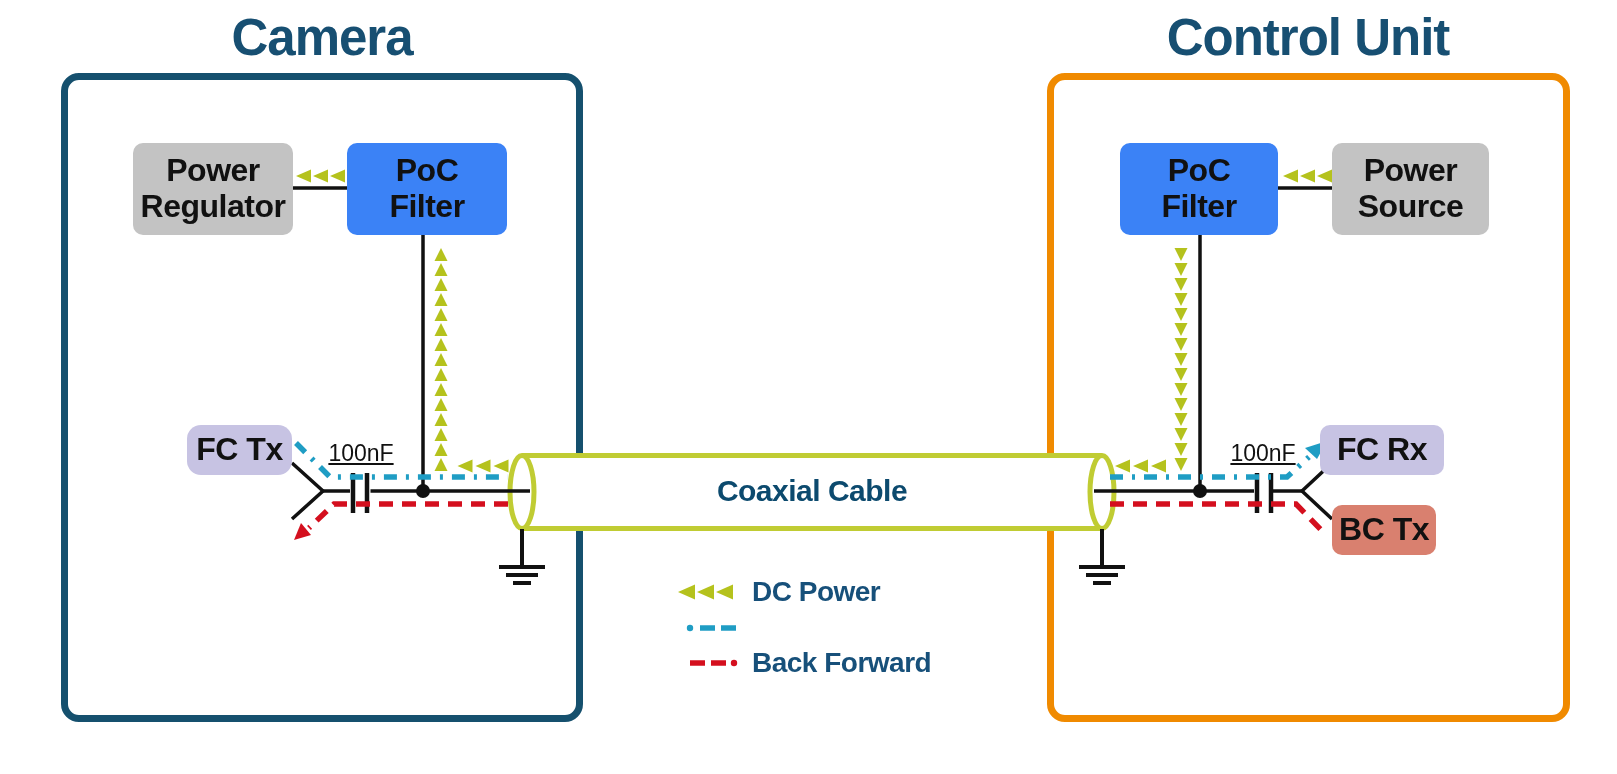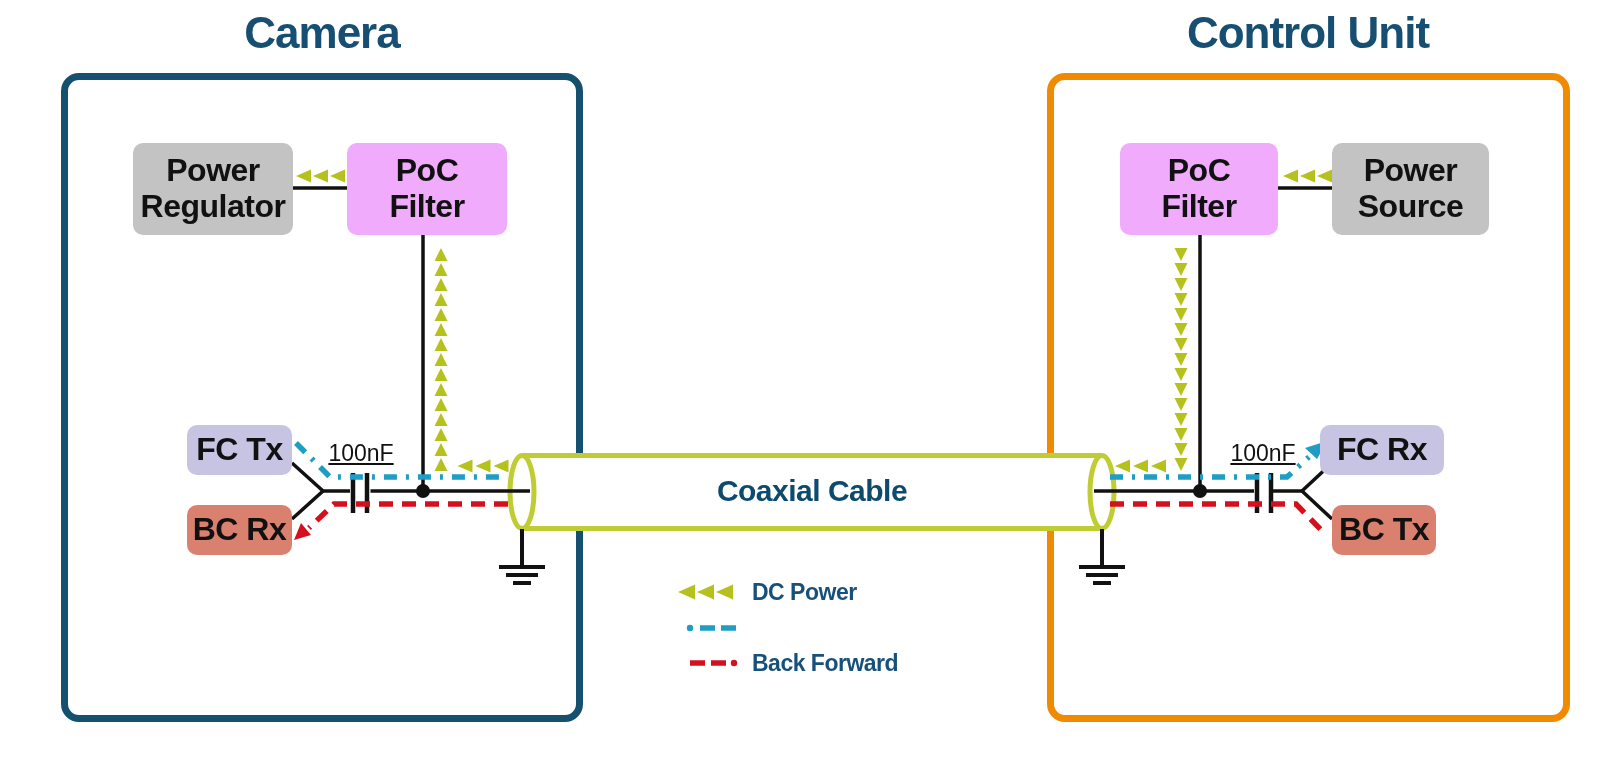--- a/index.html
+++ b/index.html
@@ -5,21 +5,21 @@
   html,body{margin:0;padding:0;background:#ffffff;}
   #stage{
     position:relative;
     width:1617px;height:774px;
     background:#ffffff;
     font-family:"Liberation Sans", sans-serif;
     overflow:hidden;
   }
   .abs{position:absolute;}
   .title{
-    font-size:44px;font-weight:bold;color:#174F72;
+    font-size:51px;font-weight:bold;color:#174F72;
     text-align:center;letter-spacing:-1px;
     transform:translateX(-50%);white-space:nowrap;
     z-index:3;
   }
   .unit-box{
     position:absolute;
     border-radius:18px;
     background:transparent;
     box-sizing:border-box;
     z-index:1;
@@ -31,35 +31,35 @@
     border-radius:10px;
     display:flex;align-items:center;justify-content:center;
     text-align:center;
     font-weight:bold;color:#111111;
     font-size:32px;line-height:1.12;
     white-space:pre-line;
     letter-spacing:-0.5px;
     z-index:3;
   }
   .block.gray{background:#C3C3C3;}
-  .block.green{background:#f0abfc;}
+  .block.green{background:#3b82f6;}
   .block.lavender{background:#C7C3E3;}
   .block.salmon{background:#D9806F;}
   .cap-label{
     font-size:23px;color:#111111;
     transform:translateX(-50%);
     white-space:nowrap;z-index:3;text-decoration:underline;
   }
   .coax-label{
     font-size:30px;font-weight:bold;color:#0c4a6e;
     transform:translate(-50%,-50%);
     white-space:nowrap;z-index:3;letter-spacing:-0.5px;
   }
   .legend-label{
-    font-size:23px;font-weight:bold;color:#17507A;
+    font-size:28px;font-weight:bold;color:#17507A;
     white-space:nowrap;z-index:3;
     height:34px;line-height:34px;
     transform:translateY(-50%);
     letter-spacing:-0.5px;
   }
   svg#wiring{position:absolute;left:0;top:0;z-index:2;pointer-events:none;}
 </style>
 </head>
 <body>
 
@@ -200,22 +200,21 @@
       <line x1="690" y1="663" x2="705" y2="663" stroke="#D40F1E" stroke-width="5.5"></line>
       <line x1="711" y1="663" x2="726" y2="663" stroke="#D40F1E" stroke-width="5.5"></line>
       <circle cx="734" cy="663" r="3.2" fill="#D40F1E"></circle>
     </g>
   </svg>
 
   <div class="block gray" style="left:133px;top:143px;width:160px;height:92px;">Power
 Regulator</div>
   <div class="block green" style="left:347px;top:143px;width:160px;height:92px;">PoC
 Filter</div>
-  <div class="block lavender" style="left:187px;top:425px;width:105px;height:50px;">FC Tx</div>
-  <div class="block salmon" style="left:187px;top:505px;width:105px;height:50px;">BC Rx</div>
+  <div class="block lavender" style="left:187px;top:425px;width:105px;height:50px;border-radius:14px;">FC Tx</div>
   <div class="abs cap-label" style="left:361px;top:440px;">100nF</div>
 
   <div class="block green" style="left:1120px;top:143px;width:158px;height:92px;">PoC
 Filter</div>
   <div class="block gray" style="left:1332px;top:143px;width:157px;height:92px;">Power
 Source</div>
   <div class="block lavender" style="left:1320px;top:425px;width:124px;height:50px;">FC Rx</div>
   <div class="block salmon" style="left:1332px;top:505px;width:104px;height:50px;">BC Tx</div>
   <div class="abs cap-label" style="left:1263px;top:440px;">100nF</div>
 

